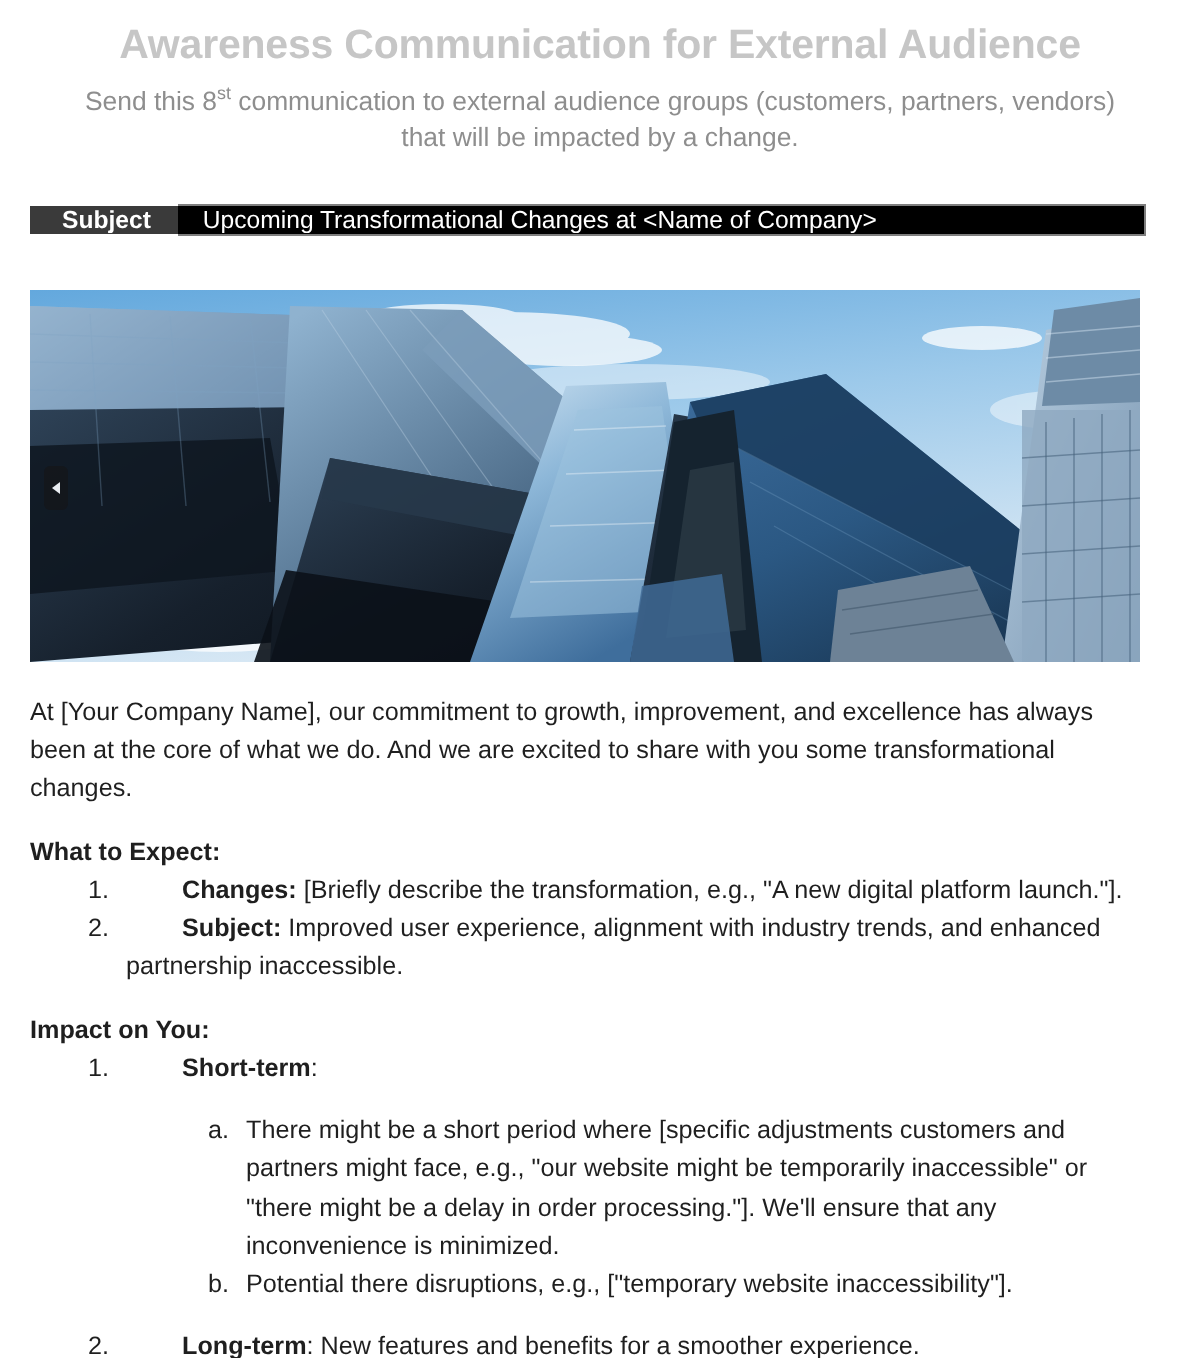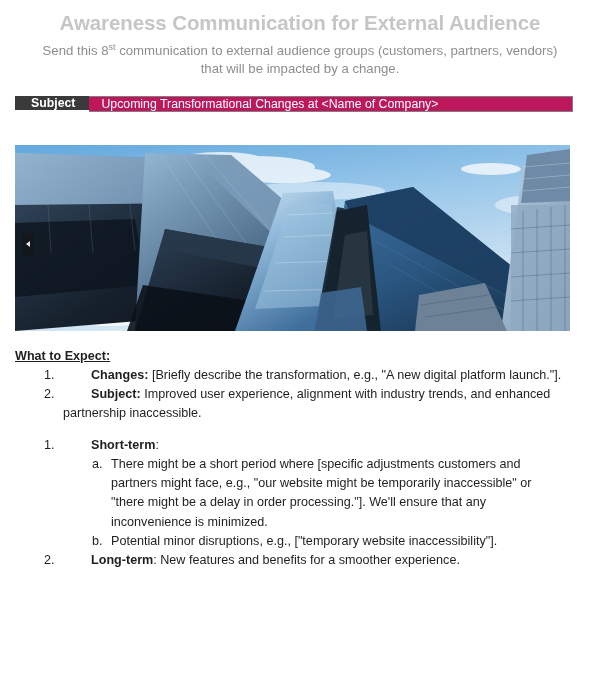--- a/index.html
+++ b/index.html
@@ -46,36 +46,36 @@
   }
 
   
   .subject-bar {
     position: absolute;
     left: 15px;
     top: 96px;
     width: 558px;
     height: 28px;
     display: flex;
-    align-items: flex-start;
+    align-items: center;
     box-sizing: border-box;
   }
   .subject-label {
     background: #3a3a3a;
     color: #ffffff;
     font-size: 12.3px;
     font-weight: bold;
     display: flex;
     align-items: center;
     padding: 0 14px 0 16px;
     box-sizing: border-box;
     min-width: 74px;
   }
   .subject-value {
-    background: #be185d;
+    background: #000000;
     color: #ffffff;
     font-size: 12.3px;
     display: flex;
     align-items: center;
     padding: 0 12px;
     flex: 1;
     box-sizing: border-box;
     border-top: 1px solid #7e7e7e;
     border-right: 1px solid #7e7e7e;
     border-bottom: 1px solid #7e7e7e;
@@ -126,36 +126,35 @@
     line-height: 1.52;
     color: #1f1f1f;
   }
   .para {
     margin: 0 0 12.5px 0;
     max-width: 553px;
   }
   .section-head {
     margin: 0;
     font-weight: bold;
-    text-decoration: underline;
   }
   .gap-block { height: 12.5px; }
 
   ol.lvl1 {
     list-style: decimal;
     margin: 0;
     padding-left: 43px;
   }
   ol.lvl1 > li {
     padding-left: 5px;
     max-width: 505px;
   }
   ol.lvl2 {
     list-style: lower-alpha;
-    margin: 0;
+    margin: 12px;
     padding-left: 43px;
   }
   ol.lvl2 > li {
     padding-left: 5px;
     max-width: 465px;
   }
   li { margin: 0; }
   b, .b { font-weight: bold; margin-left: 28px; }
 </style>
 </head>
@@ -316,35 +315,37 @@
       <polygon points="306,148 346,142 352,186 300,186" fill="#3f6a95" opacity="0.85"></polygon>
     </svg>
     <div class="carousel-prev">
       <span class="caret"></span>
     </div>
   </div>
 
   <div class="body-copy">
 
 
+    <p class="para">At [Your Company Name], our commitment to growth, improvement, and excellence has always been at the core of what we do. And we are excited to share with you some transformational changes.</p>
 
     <p class="section-head">What to Expect:</p>
     <ol class="lvl1">
       <li><span class="b">Changes:</span><span> [Briefly describe the transformation, e.g., "A new digital platform launch."].</span></li>
       <li><span class="b">Subject:</span><span> Improved user experience, alignment with industry trends, and enhanced partnership inaccessible.</span></li>
     </ol>
 
     <div class="gap-block"></div>
 
+    <p class="section-head">Impact on You:</p>
     <ol class="lvl1">
       <li>
         <span class="b">Short-term</span><span>:</span>
         <ol class="lvl2">
           <li>There might be a short period where [specific adjustments customers and partners might face, e.g., "our website might be temporarily inaccessible" or "there might be a delay in order processing."]. We'll ensure that any inconvenience is minimized.</li>
-          <li>Potential minor disruptions, e.g., ["temporary website inaccessibility"].</li>
+          <li>Potential there disruptions, e.g., ["temporary website inaccessibility"].</li>
         </ol>
       </li>
       <li>
         <span class="b">Long-term</span><span>: New features and benefits for a smoother experience.</span>
       </li>
 
     </ol>
 
   </div>
 </div>

